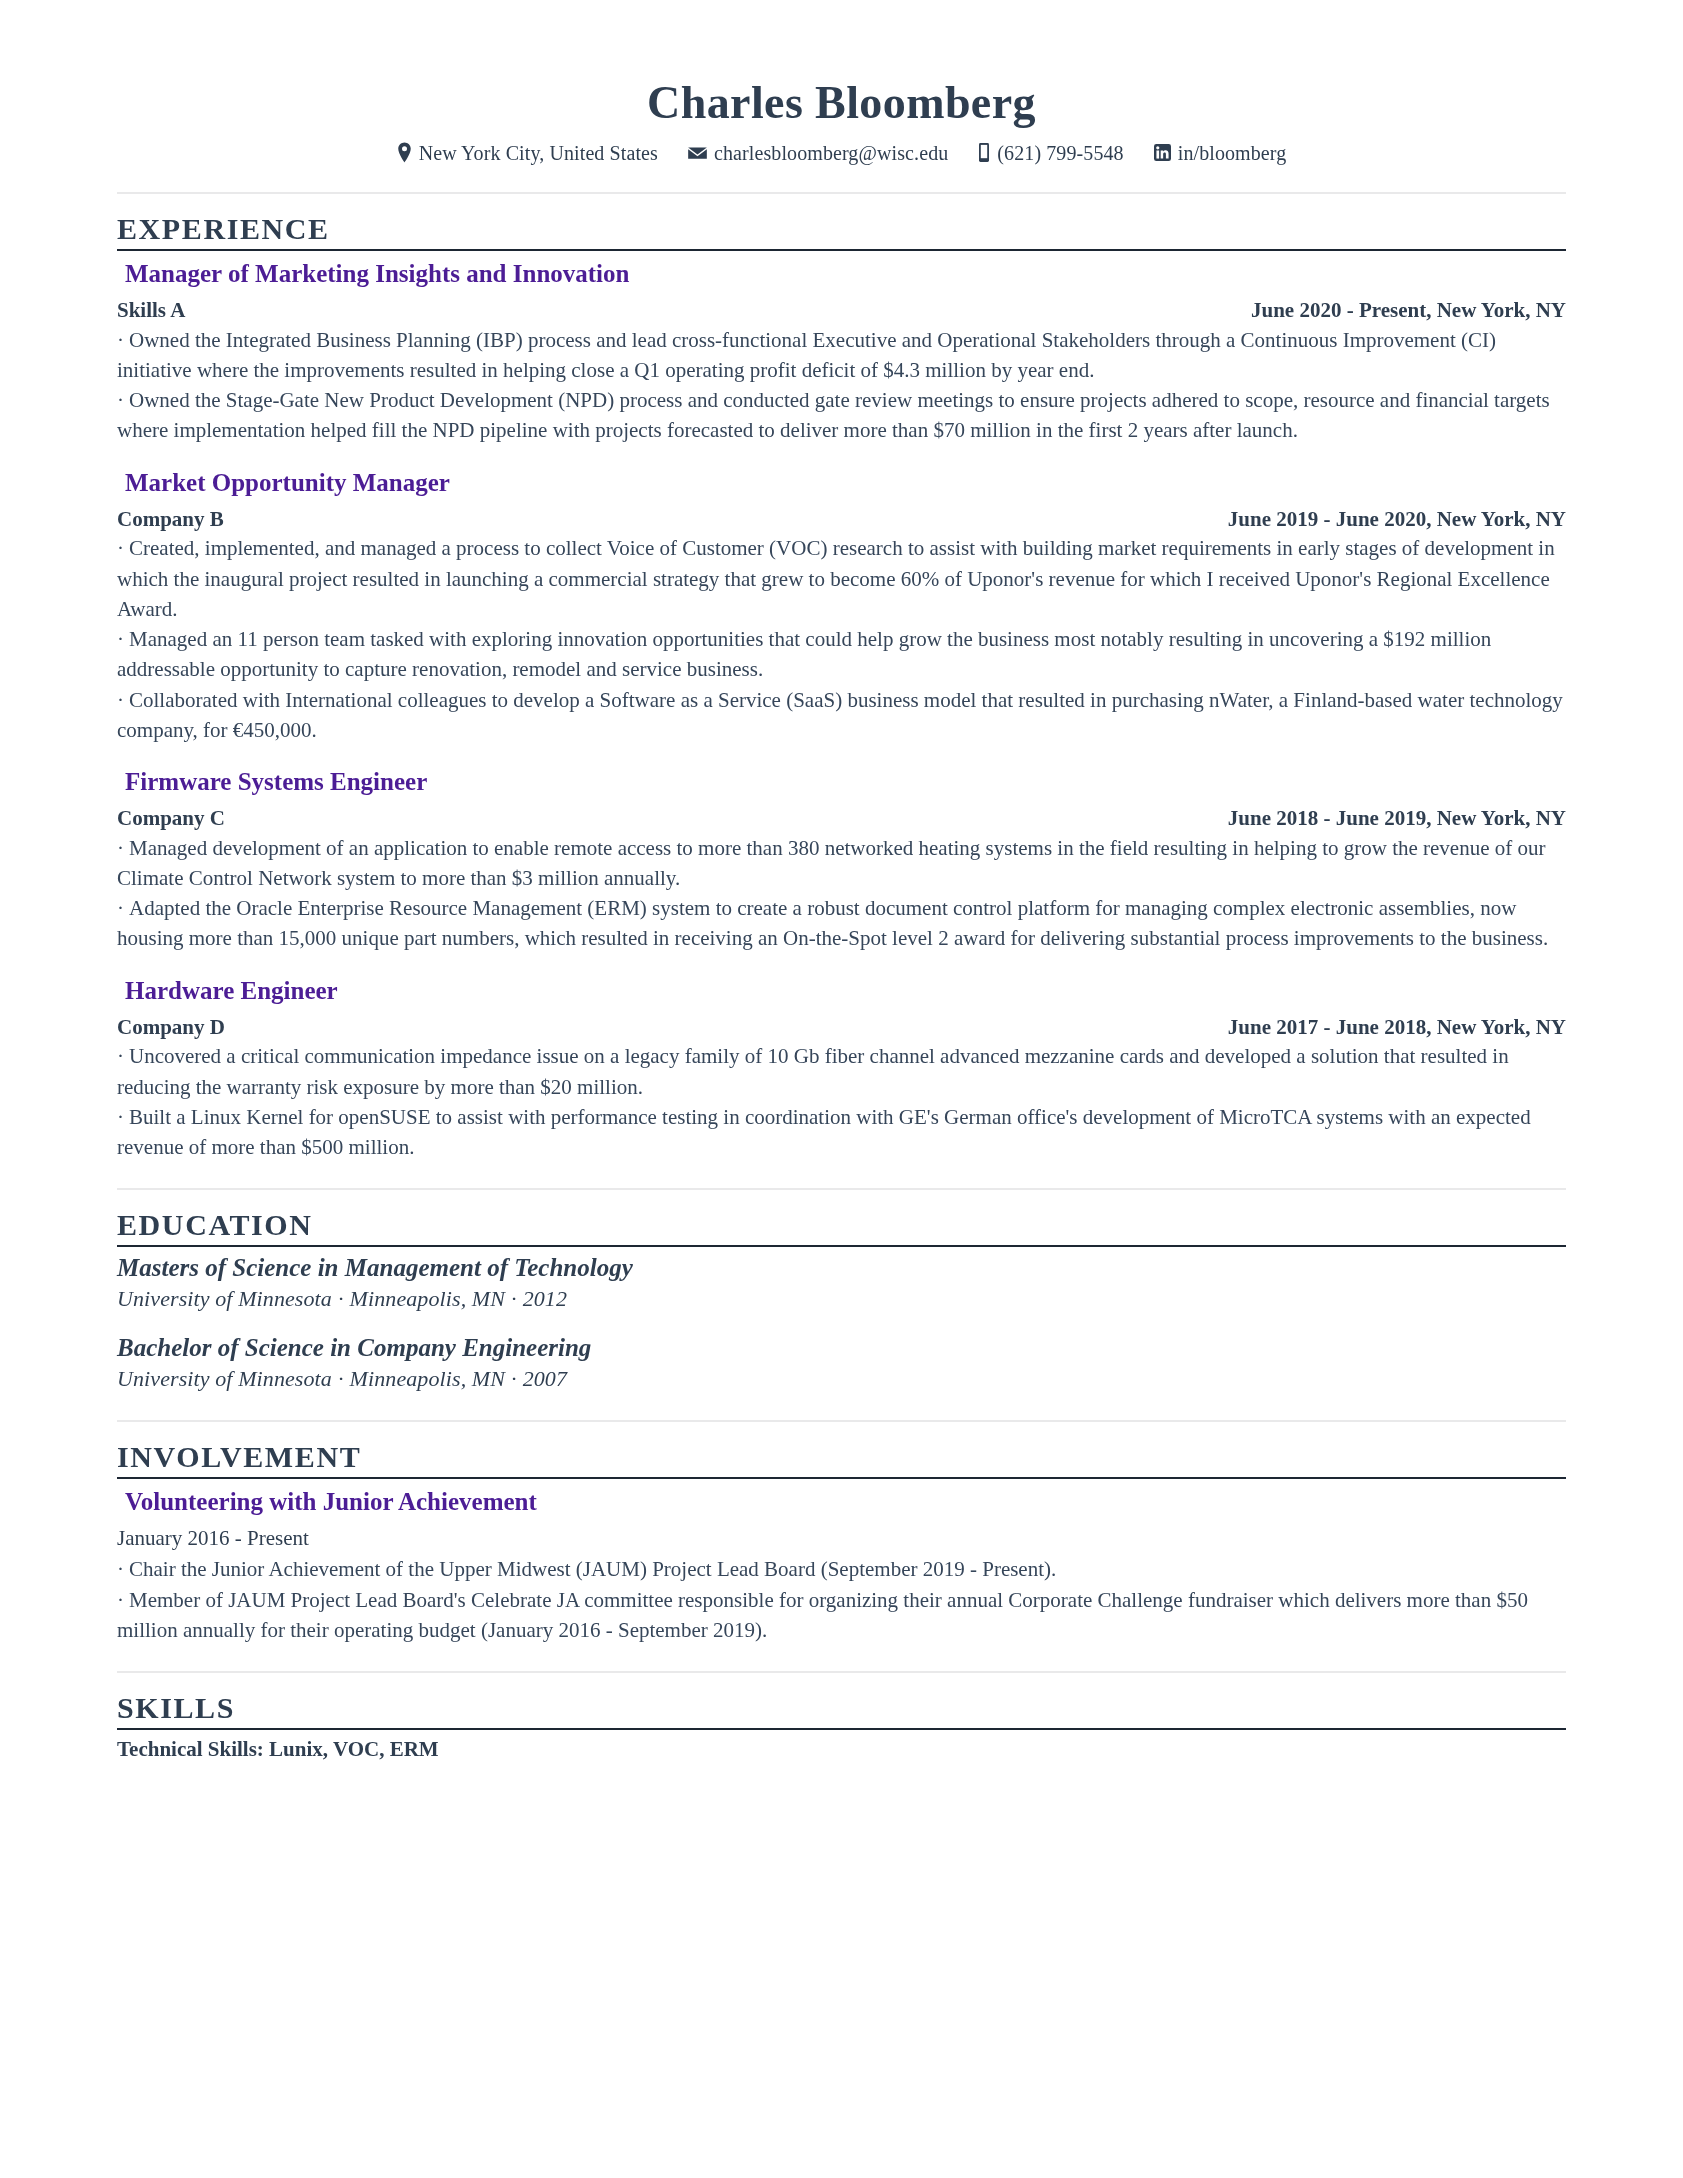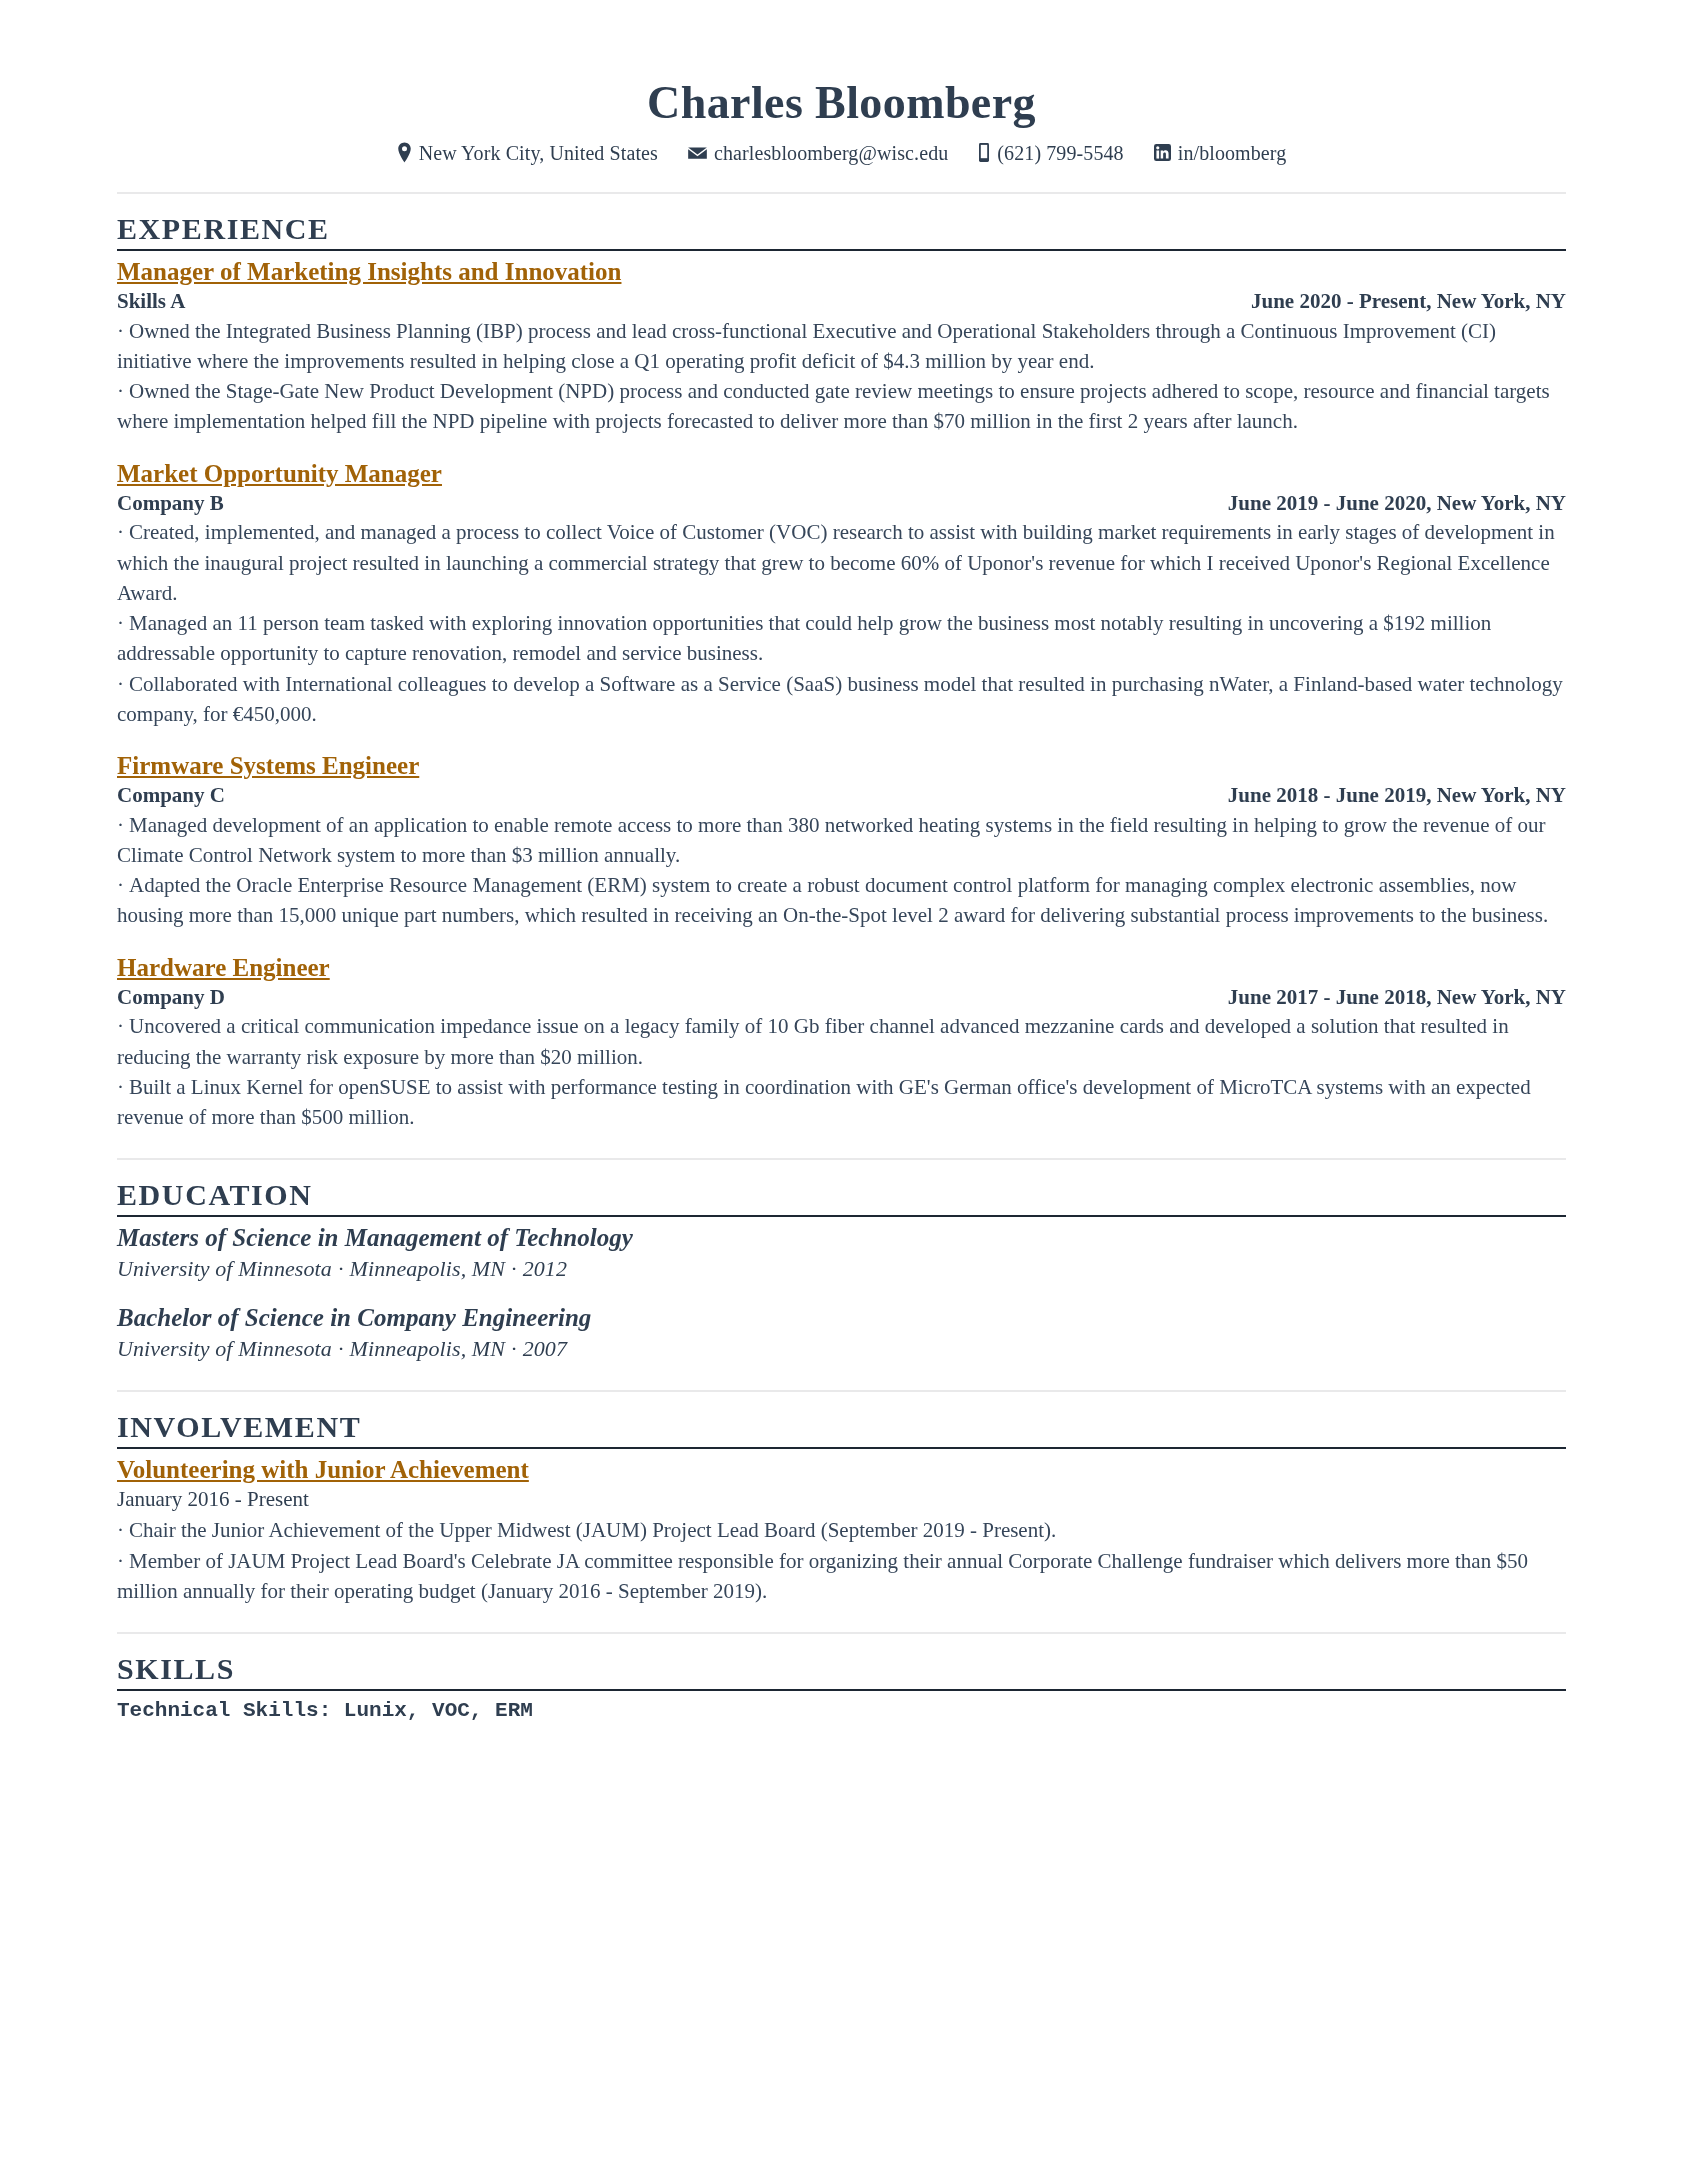--- a/index.html
+++ b/index.html
@@ -86,24 +86,23 @@
     height: 0;
   }
 
   
   .entry { margin-bottom: 22px; }
   .entry:last-child { margin-bottom: 0; }
 
   .entry-title {
     font-size: 25px;
     font-weight: bold;
-    color: #a16207;
+    color: #4c1d95;
     line-height: 1.22;
-    margin: 0;
-    text-decoration: underline;
+    margin: 8px;
   }
   .entry-meta {
     display: flex;
     justify-content: space-between;
     align-items: baseline;
     font-size: 21px;
     font-weight: bold;
     color: #2f3e50;
     line-height: 1.25;
     margin: 1px 0 1px 0;
@@ -152,21 +151,21 @@
   .edu-sep { margin: 0 6px; }
 
   
   .skill-line {
     font-size: 21px;
     font-weight: bold;
     color: #2f3e50;
     line-height: 1.3;
     margin: 0 0 24px 0;
   }
-  .skill-line:last-child { margin-bottom: 2px; font-family: Liberation Mono, monospace; }
+  .skill-line:last-child { margin-bottom: 2px; }
 
   .section-body-top { margin-top: 2px; }
 </style>
 </head>
 <body>
 
 <div class="page">
 
   <div class="resume-header">
     <h1 class="full-name">Charles Bloomberg</h1>

